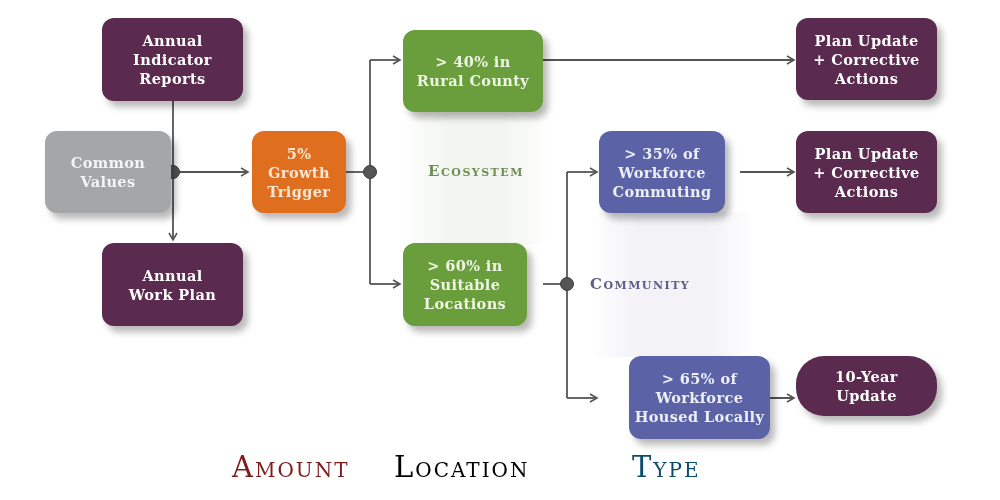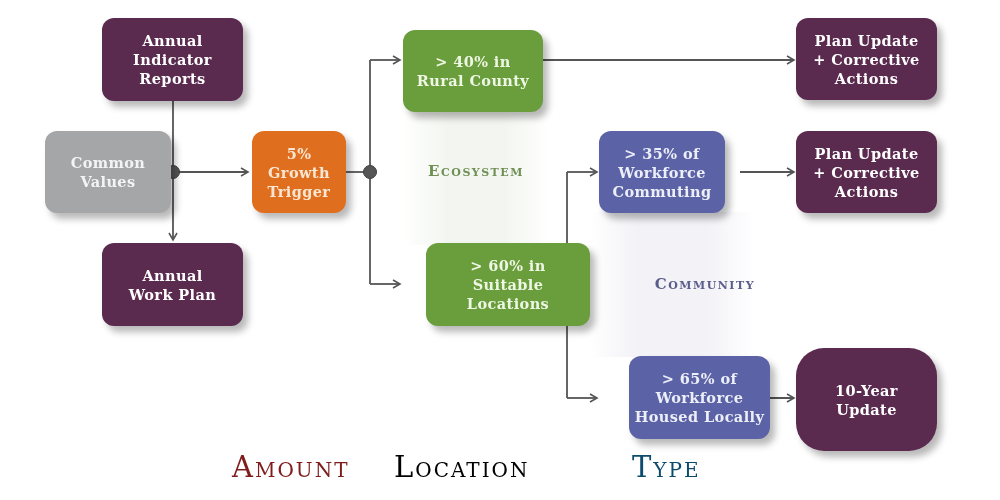--- a/index.html
+++ b/index.html
@@ -15,21 +15,21 @@
          display: flex; align-items: center; justify-content: center; text-align: center;
          font-weight: bold; font-size: 14.5px; line-height: 19px; letter-spacing: 0.4px;
          box-shadow: 5px 6px 7px rgba(0,0,0,0.28); white-space: pre-line; }
   .purple { background: #5a2a4f; }
   .gray { background: #a4a6a8; color: #f4f4f4; }
   .orange { background: #df6f1e; color: #fbe6d4; }
   .green { background: #6a9d3b; color: #eef6e4; }
   .blue { background: #5b63a6; color: #eceef8; }
   .label { position: absolute; font-variant: small-caps; letter-spacing: 1.5px; font-weight: bold; }
   .label.eco { left: 403px; top: 162px; width: 146px; text-align: center; color: #6f8f55; font-size: 15px; }
-  .label.com { left: 590px; top: 275px; width: 165px; text-align: right; color: #5a5e8a; font-size: 15px; }
+  .label.com { left: 590px; top: 275px; width: 165px; text-align: left; color: #5a5e8a; font-size: 15px; }
   .legend { position: absolute; top: 450px; font-variant: small-caps; font-size: 29px; letter-spacing: 2px; }
   .legend.amount { left: 232px; color: #7f1d1d; }
   .legend.location { left: 394px; color: #000000; }
   .legend.type { left: 632px; color: #0c4a6e; }
 </style>
 </head>
 <body>
 
 <div class="band eco"></div>
 <div class="band com"></div>
@@ -75,38 +75,38 @@
 <div class="box gray" style="left:9px;top:131px;width:126px;height:82px;margin-left:36px;">Common
 Values</div>
 <div class="box purple" style="left:102px;top:243px;width:141px;height:83px;">Annual
 Work Plan</div>
 <div class="box orange" style="left:252px;top:131px;width:94px;height:82px;">5%
 Growth
 Trigger</div>
 
 <div class="box green" style="left:403px;top:30px;width:140px;height:82px;">&gt; 40% in
 Rural County</div>
-<div class="box green" style="left:426px;top:243px;width:164px;height:83px;">&gt; 60% in
+<div class="box green" style="left:403px;top:243px;width:124px;height:83px;">&gt; 60% in
 Suitable
 Locations</div>
 
 <div class="box blue" style="left:599px;top:131px;width:126px;height:82px;">&gt; 35% of
 Workforce
 Commuting</div>
 <div class="box blue" style="left:629px;top:356px;width:141px;height:83px;">&gt; 65% of
 Workforce
 Housed Locally</div>
 
 <div class="box purple" style="left:796px;top:18px;width:141px;height:82px;">Plan Update
 + Corrective
 Actions</div>
 <div class="box purple" style="left:796px;top:131px;width:141px;height:82px;">Plan Update
 + Corrective
 Actions</div>
-<div class="box purple" style="left:796px;top:348px;width:141px;height:103px;border-radius:28px;">10-Year
+<div class="box purple" style="left:796px;top:356px;width:141px;height:60px;border-radius:28px;">10-Year
 Update</div>
 
 <div class="label eco">Ecosystem</div>
 <div class="label com">Community</div>
 
 <div class="legend amount">Amount</div>
 <div class="legend location">Location</div>
 <div class="legend type">Type</div>
 
 </body></html>

